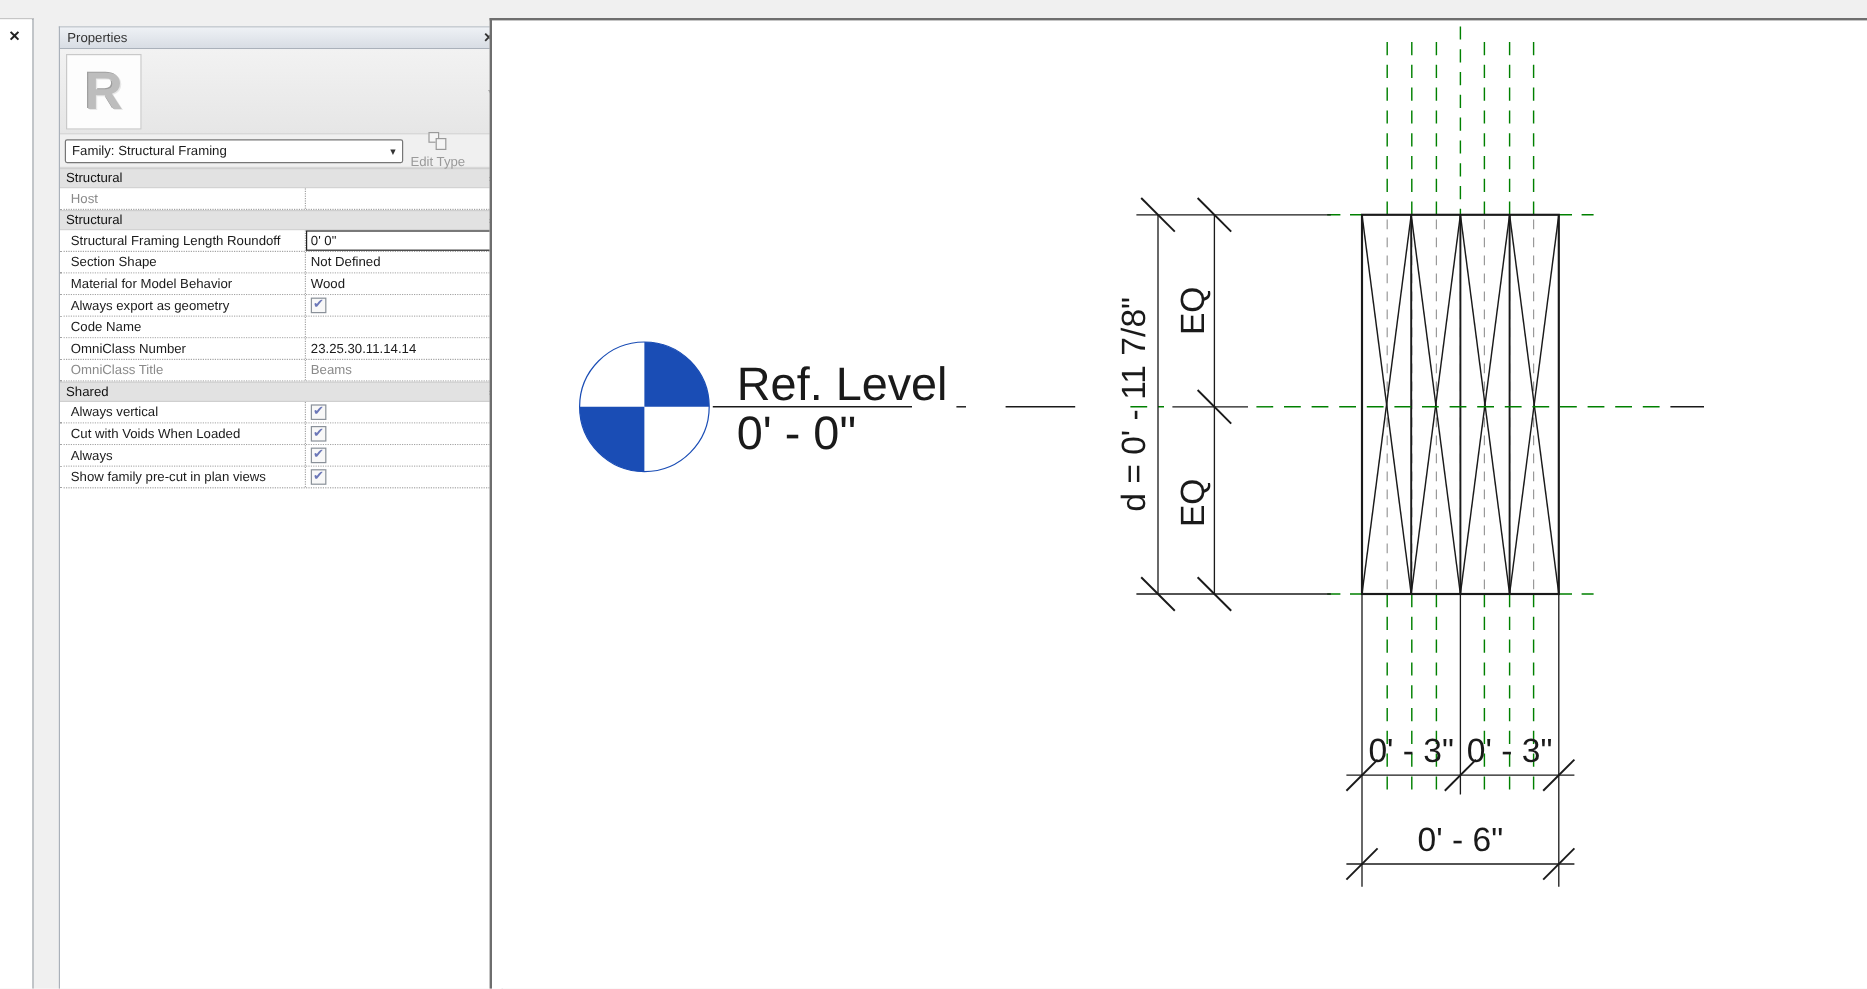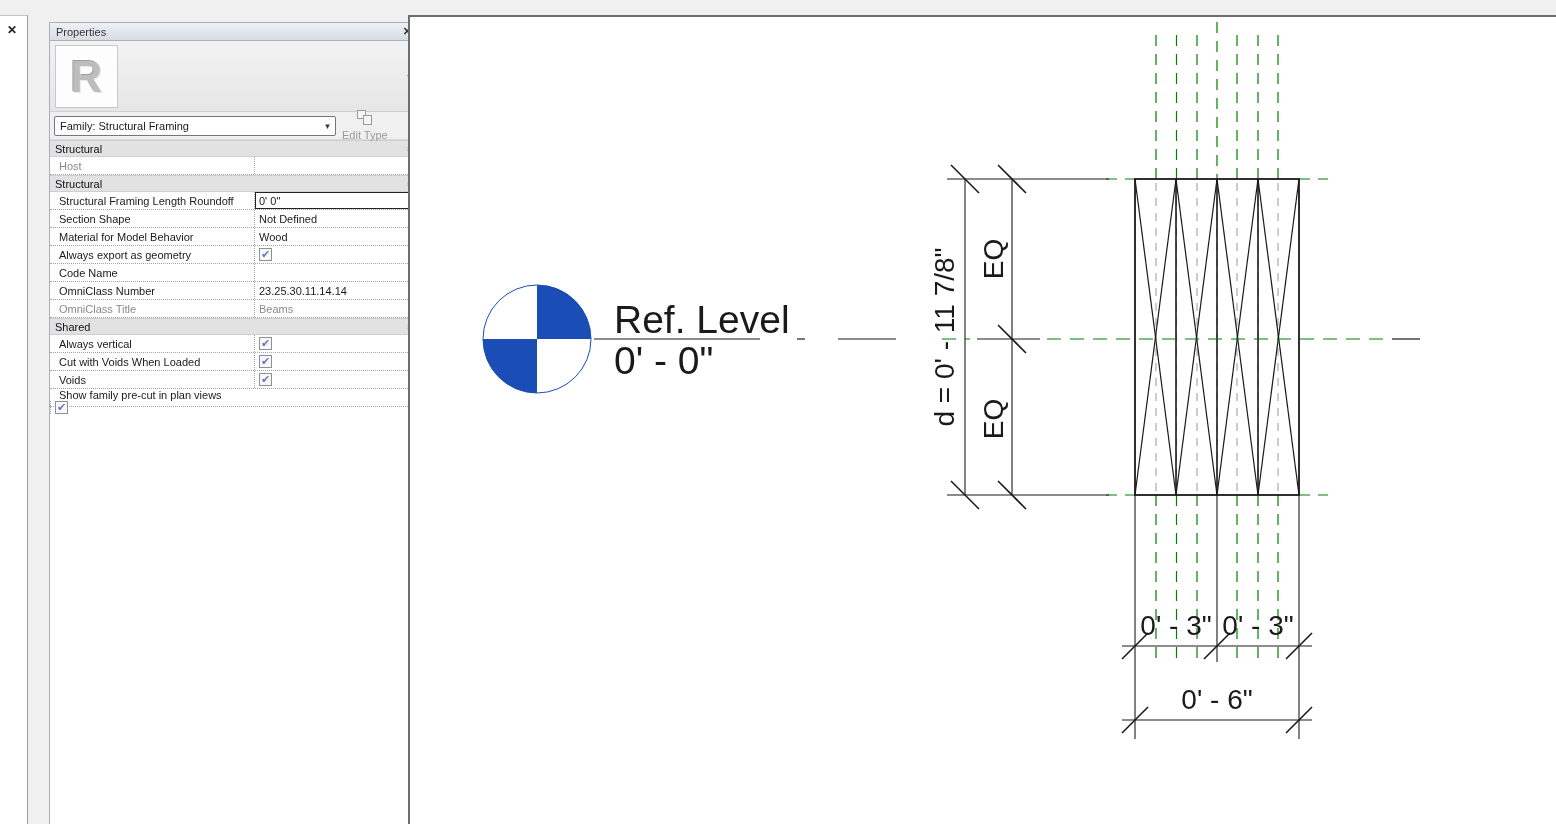--- a/index.html
+++ b/index.html
@@ -50,21 +50,21 @@
   .row { height:18px; display:flex; border-bottom:1px dotted #a3a3a3; background:#fff; }
   .cell-l { width:204px; display:flex; align-items:center; padding-left:9px; }
   .cell-v { flex:1; border-left:1px dotted #a3a3a3; display:flex; align-items:center;
     padding-left:4px; position:relative; }
   .gray { color:#8a8a8a; }
   .editbox { position:absolute; left:0; top:0; right:2px; bottom:0; border:1px solid #222;
     background:#fff; display:flex; align-items:center; padding-left:3px; }
   .cb { width:13px; height:13px; border:1px solid #8a9199; background:#f8f8f8;
     display:flex; align-items:center; justify-content:center; font-size:11px; color:#6b77b8;
     line-height:11px; }
-  .grid-end { border-bottom:1px dotted #a3a3a3;flex-direction:column; }
+  .grid-end { border-bottom:1px dotted #a3a3a3; }
 
   
   .canvas { position:absolute; left:408px; top:15px; width:1148px; height:809px; background:#fff;
     border-top:2px solid #6e6e6e; border-left:2px solid #6e6e6e; }
   svg text { font-family:"Liberation Sans", sans-serif; fill:#1a1a1a; }
   .blk { stroke:#1a1a1a; }
   .ref-plane { stroke:#008000; }
   .hidden-dash { stroke:#999999; }
 </style>
 </head>
@@ -160,21 +160,21 @@
           <span class="cb">✔</span>
         </div>
     </div>
     <div class="row">
       <div class="cell-l">Cut with Voids When Loaded</div>
       <div class="cell-v">
           <span class="cb">✔</span>
         </div>
     </div>
     <div class="row">
-      <div class="cell-l">Voids</div>
+      <div class="cell-l">Always</div>
       <div class="cell-v">
           <span class="cb">✔</span>
         </div>
     </div>
     <div class="row grid-end">
       <div class="cell-l">Show family pre-cut in plan views</div>
       <div class="cell-v">
           <span class="cb">✔</span>
         </div>
     </div>

